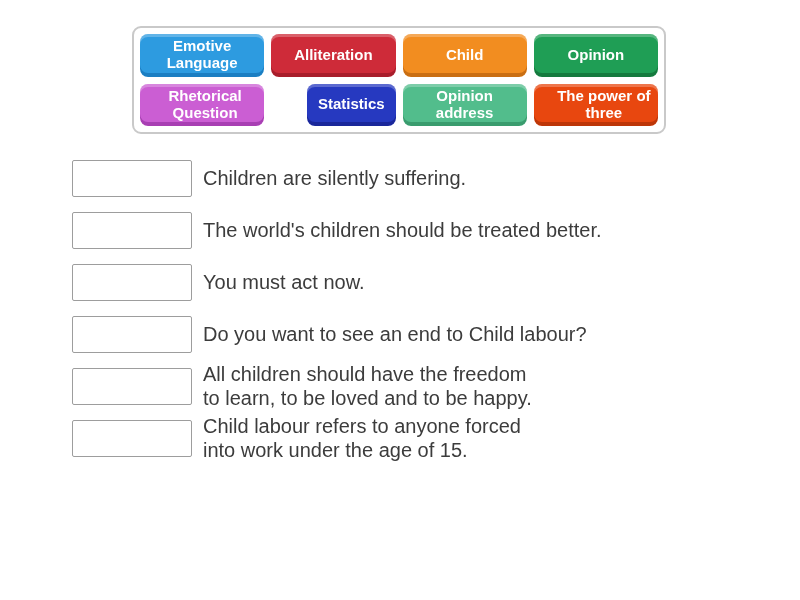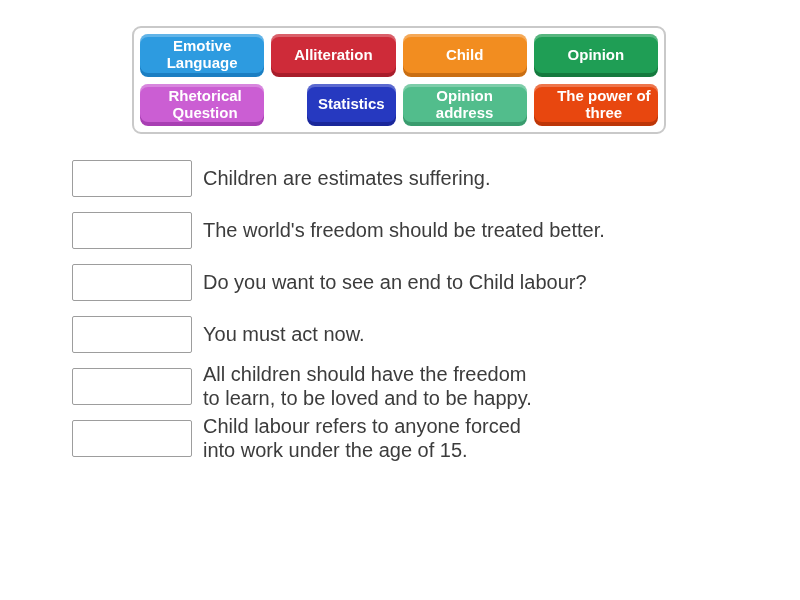--- a/index.html
+++ b/index.html
@@ -90,33 +90,33 @@
       <div class="tile" style="background: linear-gradient(rgb(242, 141, 32) 0%, rgb(242, 141, 32) 100%) rgb(242, 141, 32); box-shadow: rgba(255, 255, 255, 0.25) 0px 3px 0px inset, rgb(201, 110, 18) 0px -4px 0px inset;">Child</div>
       <div class="tile" style="background: linear-gradient(rgb(31, 158, 85) 0%, rgb(31, 158, 85) 100%) rgb(31, 158, 85); box-shadow: rgba(255, 255, 255, 0.25) 0px 3px 0px inset, rgb(21, 122, 62) 0px -4px 0px inset;">Opinion</div>
       <div class="tile" style="background: linear-gradient(rgb(203, 94, 211) 0%, rgb(203, 94, 211) 100%) rgb(203, 94, 211); box-shadow: rgba(255, 255, 255, 0.25) 0px 3px 0px inset, rgb(168, 63, 179) 0px -4px 0px inset; padding-left: 10px;">Rhetorical Question</div>
       <div class="tile" style="background: linear-gradient(rgb(38, 57, 192) 0%, rgb(38, 57, 192) 100%) rgb(38, 57, 192); box-shadow: rgba(255, 255, 255, 0.25) 0px 3px 0px inset, rgb(26, 39, 154) 0px -4px 0px inset; margin-left: 36px;">Statistics</div>
       <div class="tile" style="background: linear-gradient(rgb(82, 189, 140) 0%, rgb(82, 189, 140) 100%) rgb(82, 189, 140); box-shadow: rgba(255, 255, 255, 0.25) 0px 3px 0px inset, rgb(58, 156, 110) 0px -4px 0px inset;">Opinion address</div>
       <div class="tile" style="background: linear-gradient(rgb(232, 71, 15) 0%, rgb(232, 71, 15) 100%) rgb(232, 71, 15); box-shadow: rgba(255, 255, 255, 0.25) 0px 3px 0px inset, rgb(189, 54, 8) 0px -4px 0px inset; padding-left: 20px;">The power of three</div>
     </div>
   <div class="rows" id="rows">
       <div class="row">
         <div class="drop-zone"></div>
-        <div class="sentence">Children are estimates suffering.</div>
+        <div class="sentence">Children are silently suffering.</div>
       </div>
       <div class="row">
         <div class="drop-zone"></div>
-        <div class="sentence">The world's freedom should be treated better.</div>
+        <div class="sentence">The world's children should be treated better.</div>
+      </div>
+      <div class="row">
+        <div class="drop-zone"></div>
+        <div class="sentence">You must act now.</div>
       </div>
       <div class="row">
         <div class="drop-zone"></div>
         <div class="sentence">Do you want to see an end to Child labour?</div>
-      </div>
-      <div class="row">
-        <div class="drop-zone"></div>
-        <div class="sentence">You must act now.</div>
       </div>
       <div class="row">
         <div class="drop-zone"></div>
         <div class="sentence">All children should have the freedom
 to learn, to be loved and to be happy.</div>
       </div>
       <div class="row">
         <div class="drop-zone"></div>
         <div class="sentence">Child labour refers to anyone forced
 into work under the age of 15.</div>

